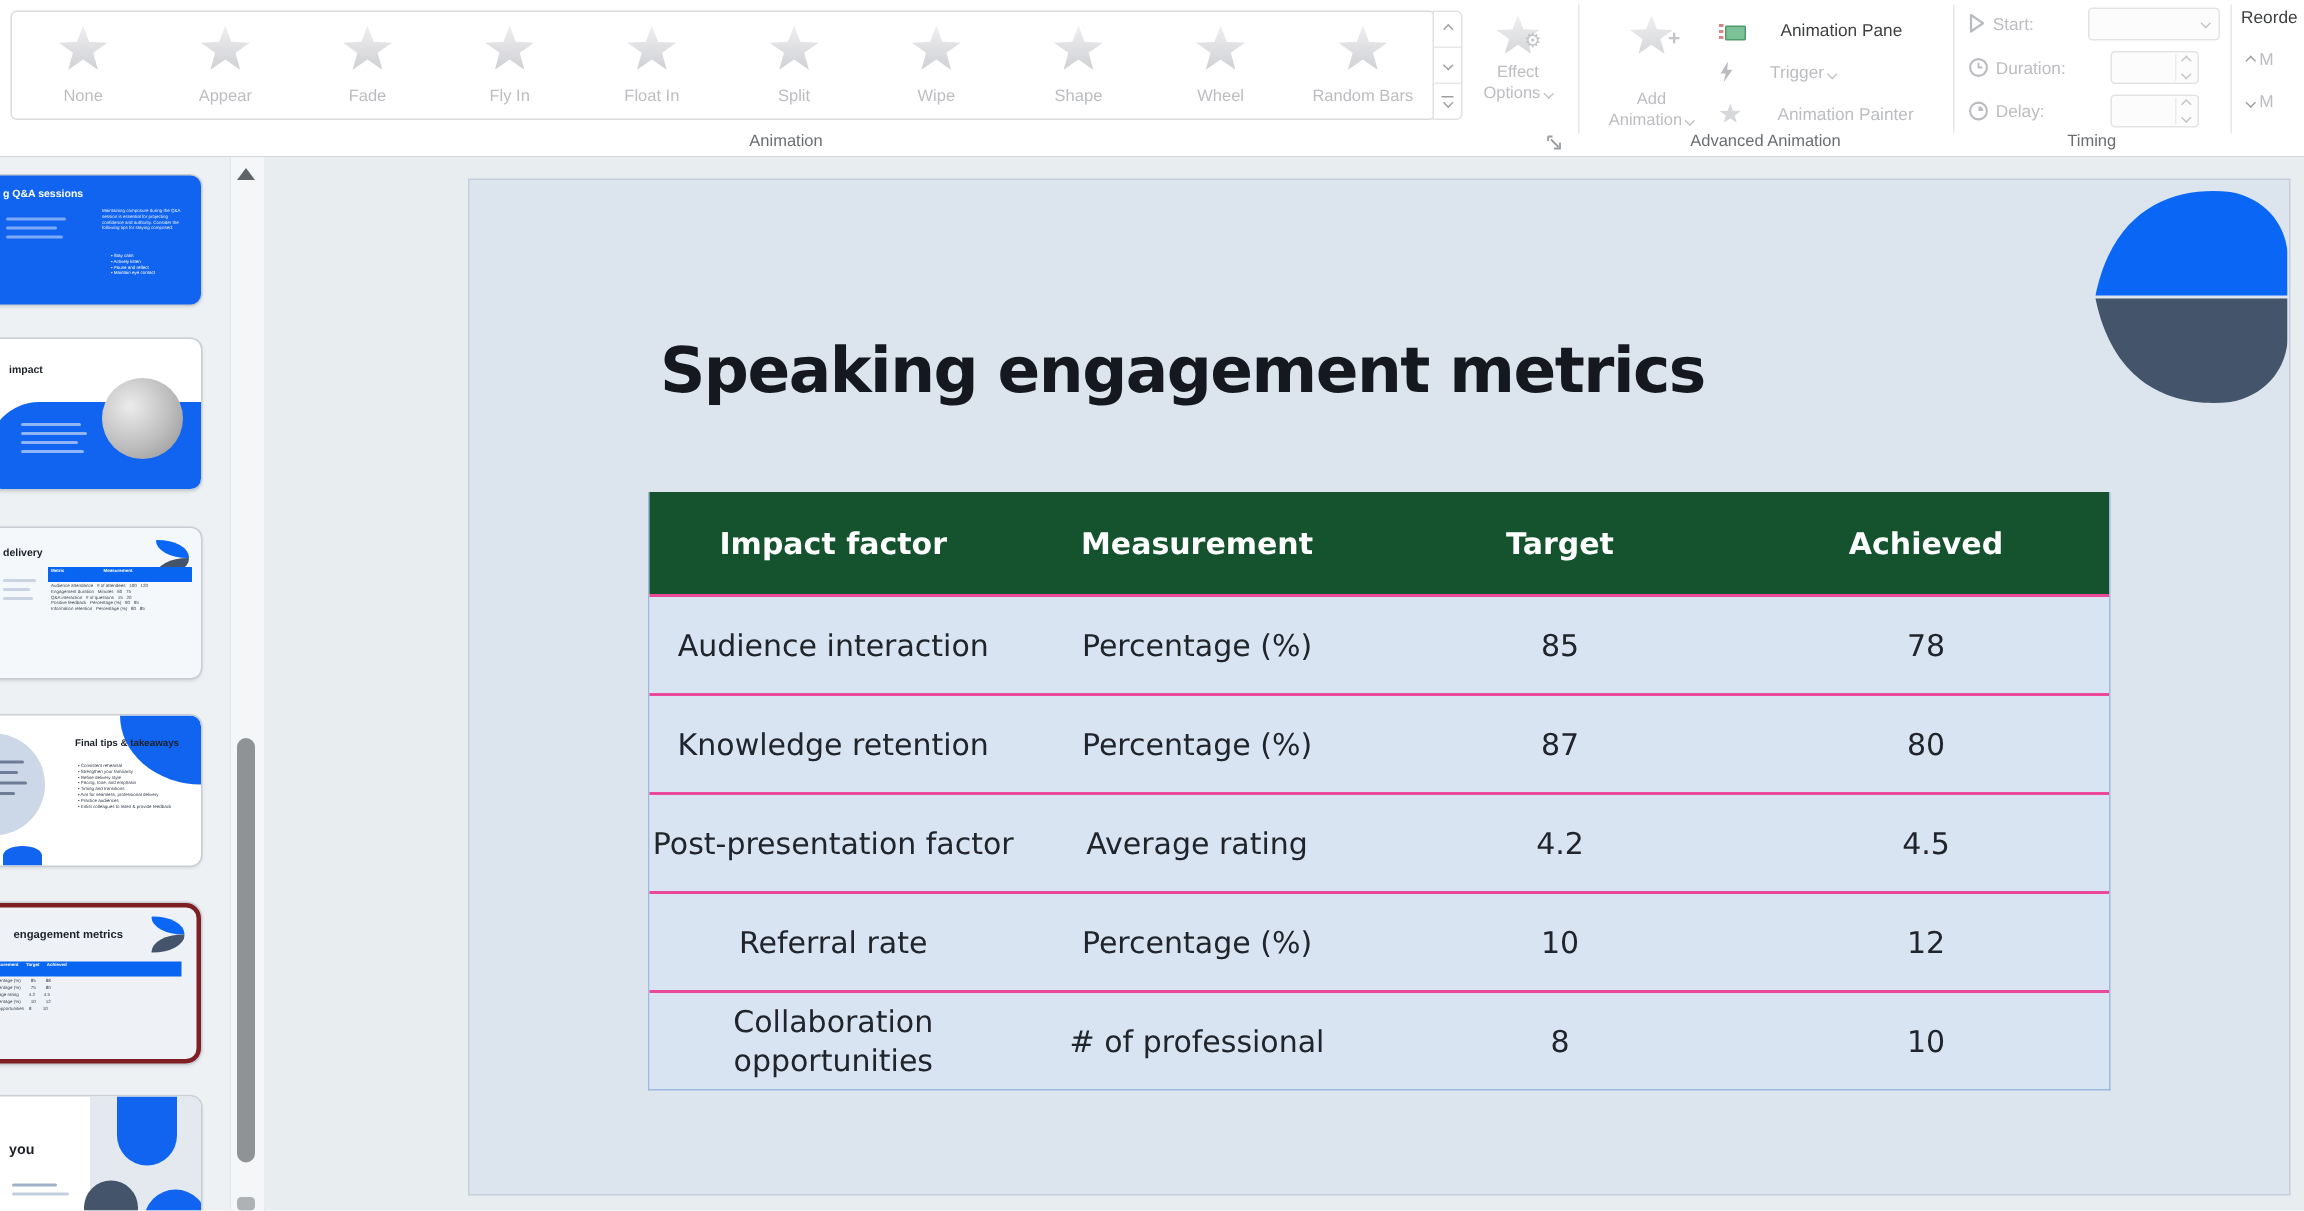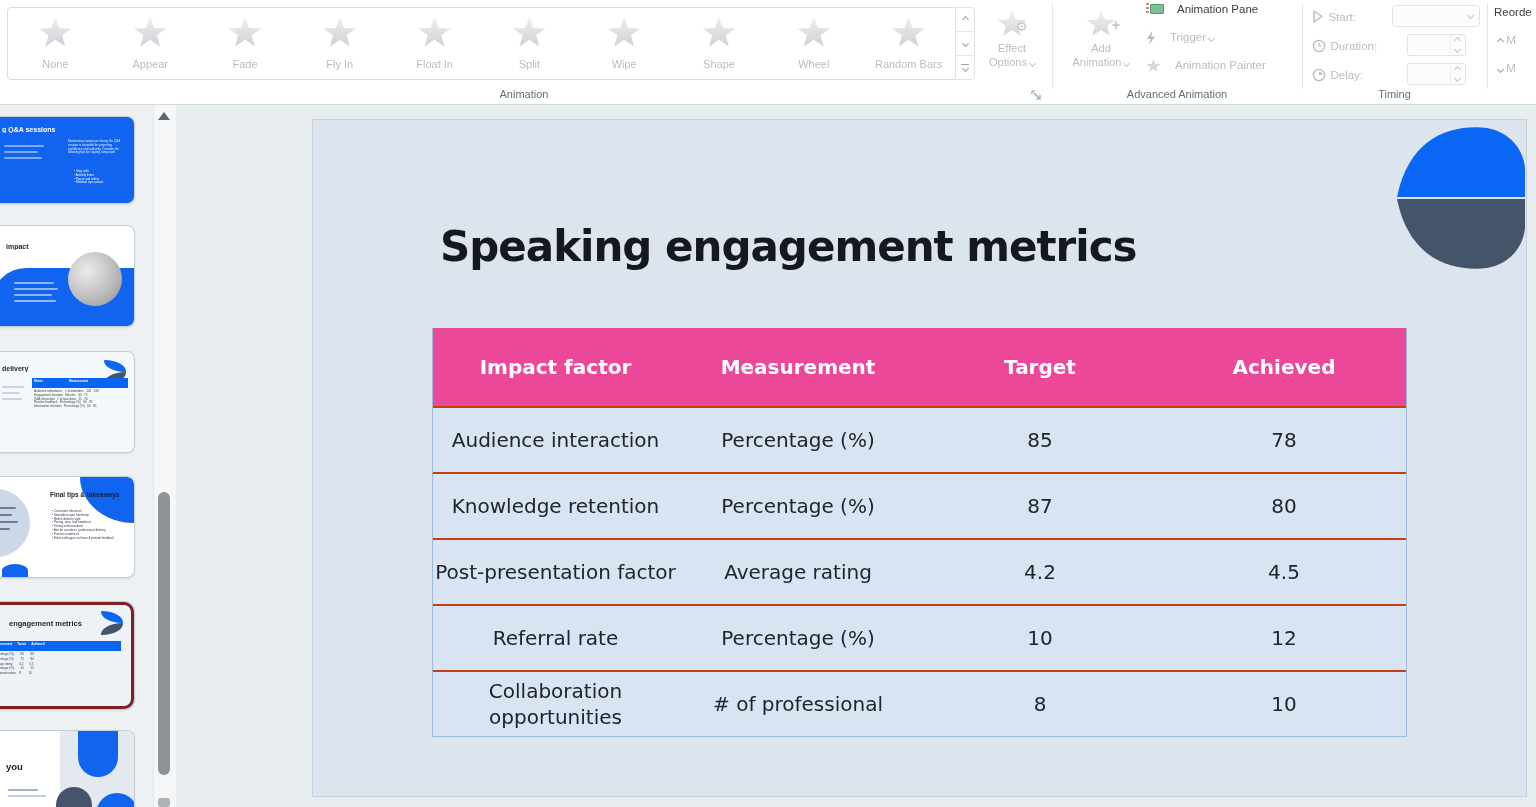--- a/index.html
+++ b/index.html
@@ -19,21 +19,21 @@
   .dis{color:#bcbdc0}.ena{color:#3c3e40}
   .gscroll{left:955px;top:7px;width:18px;height:71px;border:1px solid #e1e2e4;border-radius:0 4px 4px 0;background:#fff;display:flex;flex-direction:column}
   .gsbtn{flex:1;border-bottom:1px solid #e7e8ea;display:flex;align-items:center;justify-content:center;flex-direction:column}
   .gsbtn:last-child{border-bottom:none}
   .chu,.chd{display:inline-block;width:6px;height:6px;border-left:1.6px solid #9da0a3;border-top:1.6px solid #9da0a3}
   .chu{transform:rotate(45deg)}.chd{transform:rotate(225deg)}
   .chs{width:4px;height:4px;border-width:1.2px}
   .morebar{display:block;width:8px;border-top:1.5px solid #9da0a3;margin-bottom:1px}
   .bigbtn{top:4px;height:84px;text-align:center;font-size:11px;line-height:14px}
   .vsep{top:3px;width:1px;height:86px;background:#e6e7e9}
-  .advrow{height:24px;font-size:11.5px;display:flex;align-items:flex-start;gap:14px;white-space:nowrap}
+  .advrow{height:24px;font-size:11.5px;display:flex;align-items:flex-end;gap:24px;white-space:nowrap}
   .pane-ic{position:relative;width:17px;height:11px;display:inline-block}
   .pane-dots{position:absolute;left:0;top:0;width:3px;height:11px;background:repeating-linear-gradient(180deg,#d9848a 0 2px,#fff 2px 4px)}
   .pane-bar{position:absolute;left:4px;top:1px;width:12px;height:8px;background:#7cc297;border:1px solid #4d9a6c;border-radius:1px}
   .ddl{background:#fcfcfd;border:1px solid #e2e3e5;border-radius:3px}
   .spin{background:#fcfcfd;border:1px solid #e2e3e5;border-radius:3px}
   .spincol{position:absolute;right:1px;top:1px;bottom:1px;width:13px;border-left:1px solid #ececee;display:flex;flex-direction:column;align-items:center;justify-content:space-around}
   .gname{font-size:11px;color:#6a6e71;text-align:center;top:88px}
   .tlabel{font-size:11.5px;white-space:nowrap}
   
   .panel{left:0;top:105px;width:176px;height:702px;background:#edf1f4;border-right:1px solid #d6dade;overflow:hidden}
@@ -48,22 +48,22 @@
   .t-title{font-weight:bold;color:#1c2128;font-size:14px;transform:scale(.5);transform-origin:0 0;white-space:nowrap}
   .mleaf-b{position:absolute;width:22px;height:12px;background:#0a66f5;border-radius:4% 100% 0 100%}
   .mleaf-d{position:absolute;width:22px;height:12px;background:#44546a;border-radius:100% 4% 100% 0}
   .mini-hdr{background:#0765f2;color:#fff;font-weight:bold}
   .mini-row{color:#3a4350}
   
   .canvas{left:176px;top:105px;width:1360px;height:702px;background:#e8edf0}
   .slide{left:312px;top:119px;width:1213px;height:676px;background:#dce4ee;border:1px solid #c7d0da}
   .stitle{left:127px;top:102px;font-family:"DejaVu Sans",sans-serif;font-weight:800;font-size:42px;letter-spacing:-1px;color:#15181f;white-space:nowrap}
   .tbl{left:119px;top:208px;width:973px;border-left:1px solid #9db9dd;border-right:1px solid #9db9dd;border-bottom:1px solid #9db9dd}
-  .thead{display:flex;height:78px;background:#ec4899}
-  .trow{display:flex;height:64px;background:#d9e4f2;border-top:2px solid #c2410c}
+  .thead{display:flex;height:68px;background:#14532d}
+  .trow{display:flex;height:64px;background:#d9e4f2;border-top:2px solid #ec4899}
   .hc{color:#fff;font-weight:bold}
   .hc,.tc{font-family:"DejaVu Sans",sans-serif;font-size:20px;display:flex;align-items:center;justify-content:center;text-align:center;line-height:26px}
   .tc{color:#20242b}
   .c0{width:245px}.c1{width:240px}.c2{width:244px}.c3{width:244px}
 </style>
 </head>
 <body>
 
 <div class="abs ribbon">
 
@@ -128,21 +128,21 @@
     <span style="position:absolute;left:40px;top:16px;font-size:13px;color:#c4c5c8">⚙</span>
     <div class="dis" style="margin-top:3px">Effect</div>
     <div class="dis"><span>Options</span> <span class="chd chs" style="border-color:#c4c5c8"></span></div>
   </div>
 
   <div class="abs vsep" style="left:1052px"></div>
 
   <div class="abs bigbtn" style="left:1058px;width:86px">
     <div class="star-m" style="margin:6px auto 0"></div>
     <span style="position:absolute;left:54px;top:14px;font-size:14px;color:#c4c5c8;font-weight:bold">+</span>
-    <div class="dis" style="margin-top:3px">Add</div>
+    <div class="dis" style="margin-top:21px">Add</div>
     <div class="dis"><span>Animation</span> <span class="chd chs" style="border-color:#c4c5c8"></span></div>
   </div>
 
   <div class="abs" style="left:1146px;top:3px">
     <div class="advrow ena">
       <span class="pane-ic">
           <i class="pane-dots"></i>
           <i class="pane-bar"></i>
         </span>
       <span>Animation Pane</span>

